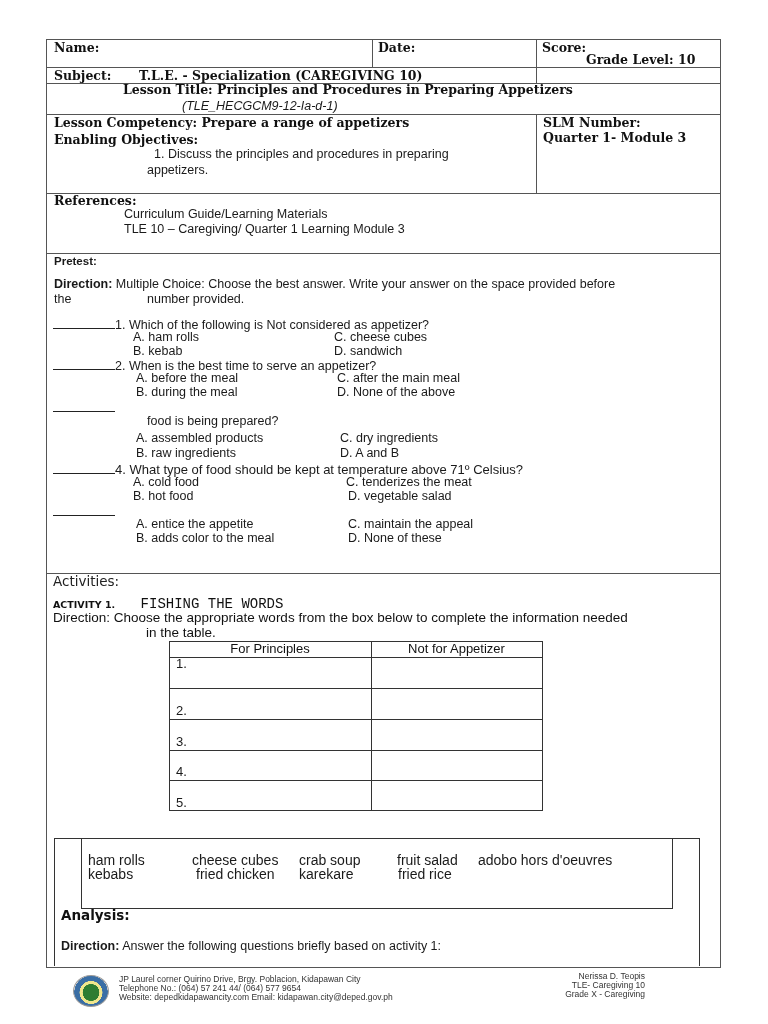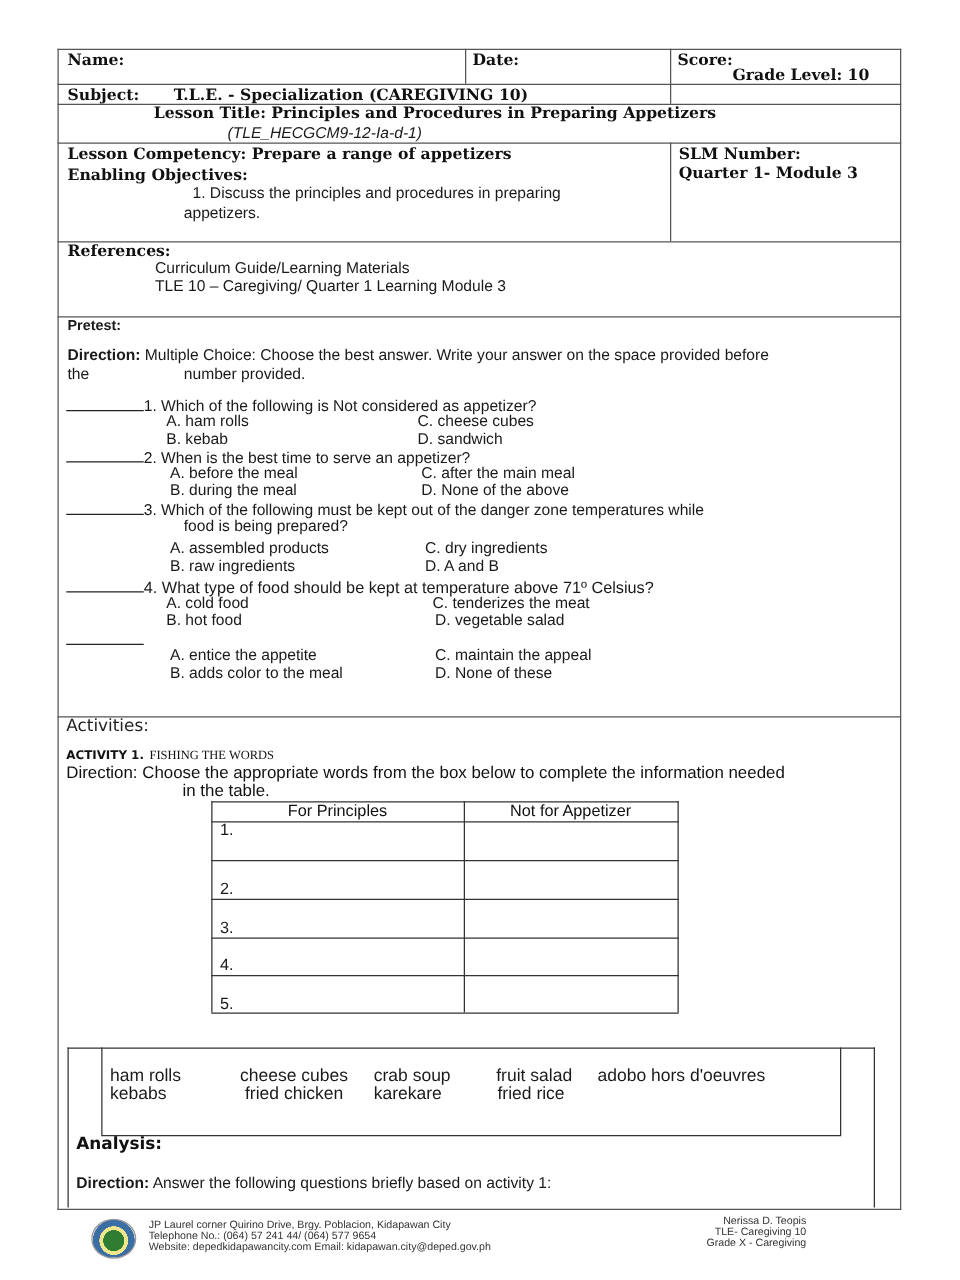--- a/index.html
+++ b/index.html
@@ -73,21 +73,21 @@
 <div class="opt" style="left:334px; top:330px;">C. cheese cubes</div>
 <div class="opt" style="left:133px; top:344px;">B. kebab</div>
 <div class="opt" style="left:334px; top:344px;">D. sandwich</div>
 
 <div class="q" style="top:357px;"><span class="blank"></span><span>2. When is the best time to serve an appetizer?</span></div>
 <div class="opt" style="left:136px; top:371px;">A. before the meal</div>
 <div class="opt" style="left:337px; top:371px;">C. after the main meal</div>
 <div class="opt" style="left:136px; top:385px;">B. during the meal</div>
 <div class="opt" style="left:337px; top:385px;">D. None of the above</div>
 
-<div class="q" style="top:399px;"><span class="blank"></span><span>3. Which of the following must be kept out of the danger zone temperatures while</span></div>
+<div class="q" style="top:399px;"><span class="blank"></span></div>
 <div class="opt" style="left:147px; top:414px;">food is being prepared?</div>
 <div class="opt" style="left:136px; top:431px;">A. assembled products</div>
 <div class="opt" style="left:340px; top:431px;">C. dry ingredients</div>
 <div class="opt" style="left:136px; top:446px;">B. raw ingredients</div>
 <div class="opt" style="left:340px; top:446px;">D. A and B</div>
 
 <div class="q" style="top:461px; font-size:13px;"><span class="blank"></span><span>4. What type of food should be kept at temperature above 71º Celsius?</span></div>
 <div class="opt" style="left:133px; top:475px;">A. cold food</div>
 <div class="opt" style="left:346px; top:475px;">C. tenderizes the meat</div>
 <div class="opt" style="left:133px; top:489px;">B. hot food</div>
@@ -95,21 +95,21 @@
 
 <div class="q" style="top:503px;"><span class="blank"></span></div>
 <div class="opt" style="left:136px; top:517px;">A. entice the appetite</div>
 <div class="opt" style="left:348px; top:517px;">C. maintain the appeal</div>
 <div class="opt" style="left:136px; top:531px;">B. adds color to the meal</div>
 <div class="opt" style="left:348px; top:531px;">D. None of these</div>
 
 <div class="abs" style="left:53px; top:573px; font-family:'DejaVu Sans', sans-serif; font-size:13.5px; color:#222;">Activities:</div>
 <div class="abs" style="left:53px; top:594px; white-space:nowrap; color:#111;">
   <span style="font-family:'DejaVu Sans', sans-serif; font-weight:bold; font-size:9.5px;">ACTIVITY 1.</span>
-  <span style="font-family:Liberation Serif, serif; font-size:10px;">FISHING THE WORDS</span>
+  <span style="font-family:Liberation Mono, monospace; font-size:14px;margin-left:21px;">FISHING THE WORDS</span>
 </div>
 <div class="abs" style="left:53px; top:610px; font-size:13.5px; white-space:nowrap;">Direction: Choose the appropriate words from the box below to complete the information needed</div>
 <div class="abs" style="left:146px; top:625px; font-size:13.5px;">in the table.</div>
 
 <div class="thin-h" style="left:169px; top:641px; width:374px;"></div>
 <div class="thin-h" style="left:169px; top:657px; width:374px;"></div>
 <div class="thin-h" style="left:169px; top:688px; width:374px;"></div>
 <div class="thin-h" style="left:169px; top:719px; width:374px;"></div>
 <div class="thin-h" style="left:169px; top:750px; width:374px;"></div>
 <div class="thin-h" style="left:169px; top:780px; width:374px;"></div>

